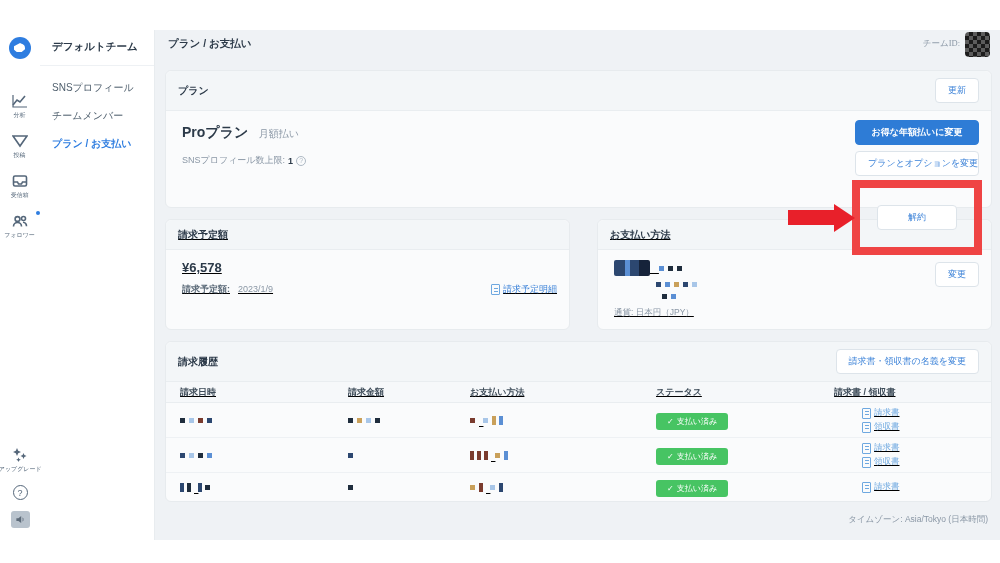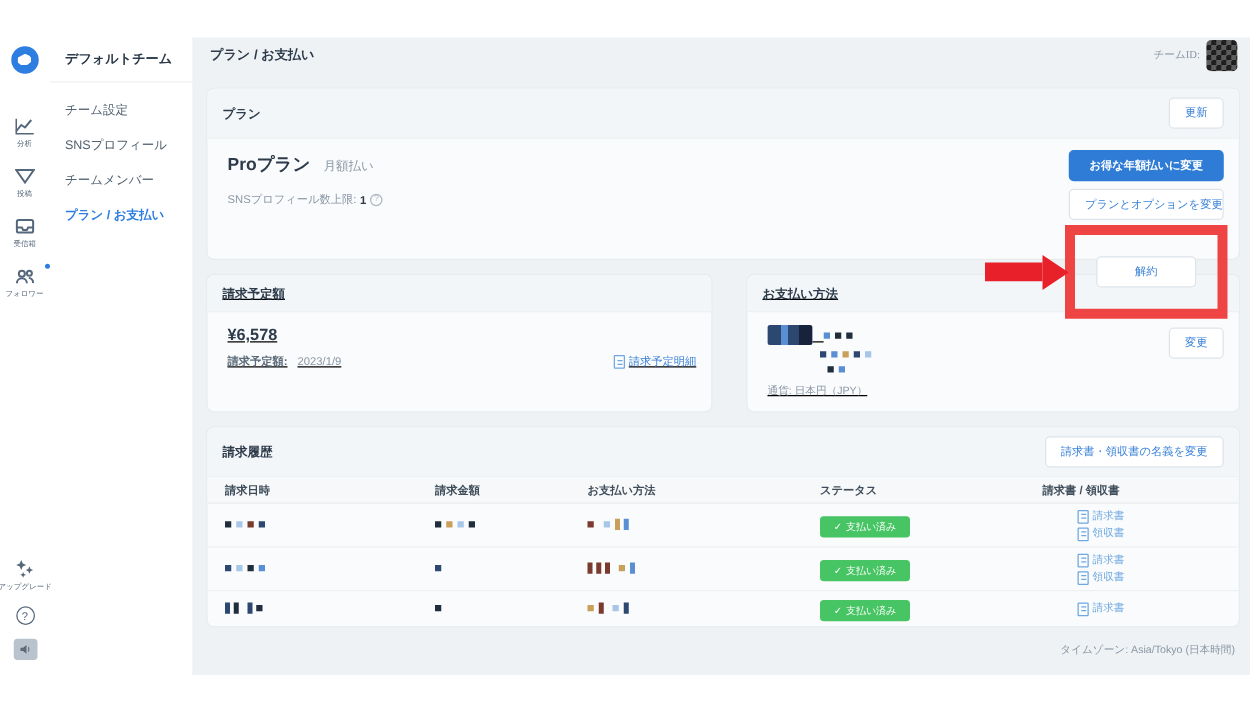--- a/index.html
+++ b/index.html
@@ -80,21 +80,21 @@
   
   .px { display:inline-block; width:5px; height:5px; margin-right:4px; vertical-align:middle; }
   .bar { display:inline-block; width:4px; height:9px; margin-right:3px; vertical-align:middle; }
   .c-navy{background:#2c4770}.c-blue{background:#5b8fd4}.c-dark{background:#1f2d3d}
   .c-tan{background:#c9a05a}.c-mar{background:#7a3b2e}.c-lt{background:#a8c6e8}
   .brand-blob { display:inline-block; width:36px; height:16px; background:#2c4770; border-radius:2px;
     background-image:linear-gradient(90deg,#2c4770 30%,#5b8fd4 30% 45%,#2c4770 45% 70%,#16233a 70%); vertical-align:middle; }
   .mosaic-line { line-height:9px; margin-bottom:3px; }
 
   
-  .table { width:100%; }
+  .table { width:100%;text-decoration:underline; }
   .t-head, .t-row { display:grid; grid-template-columns:168px 122px 186px 178px 1fr; padding-left:14px; align-items:center; }
   .t-head { background:#f6f8fa; border-bottom:1px solid #e9edf0; height:21px; }
   .t-head .th { font-size:9px; font-weight:bold; color:#3f4d5a; }
   .t-row { min-height:28px; border-bottom:1px solid #eef1f4; padding-top:4px; padding-bottom:4px; }
   .t-row:last-child { border-bottom:none; }
   .badge { display:inline-flex; align-items:center; gap:3px; background:#47c463; color:#fff; font-size:8px; padding:3px 11px; border-radius:3px; }
   .links-cell { display:flex; flex-direction:column; gap:2px; }
   .links-cell .link { font-size:8.5px; color:#6ea8e0; }
 
   .timezone { text-align:right; font-size:8.5px; color:#8a97a5; padding:1px 4px 0 0; }
@@ -153,21 +153,20 @@
             <path d="M2 6h3l4-3v10l-4-3H2z"></path>
             <path d="M11 5.5c1 .8 1 4.2 0 5" stroke="#5d6b79" stroke-width="1.3" fill="none"></path>
           </svg>
       </div>
     </div>
   </div>
 
   <div class="sidebar">
     <div class="sidebar-title">デフォルトチーム</div>
     <div class="sidebar-items">
-      <div class="sidebar-item">チーム設定</div>
       <div class="sidebar-item">SNSプロフィール</div>
       <div class="sidebar-item">チームメンバー</div>
       <div class="sidebar-item active">プラン / お支払い</div>
     </div>
   </div>
 
   <div class="main">
     <div class="main-header">
       <span class="page-title">プラン / お支払い</span>
       <span class="team-id">

